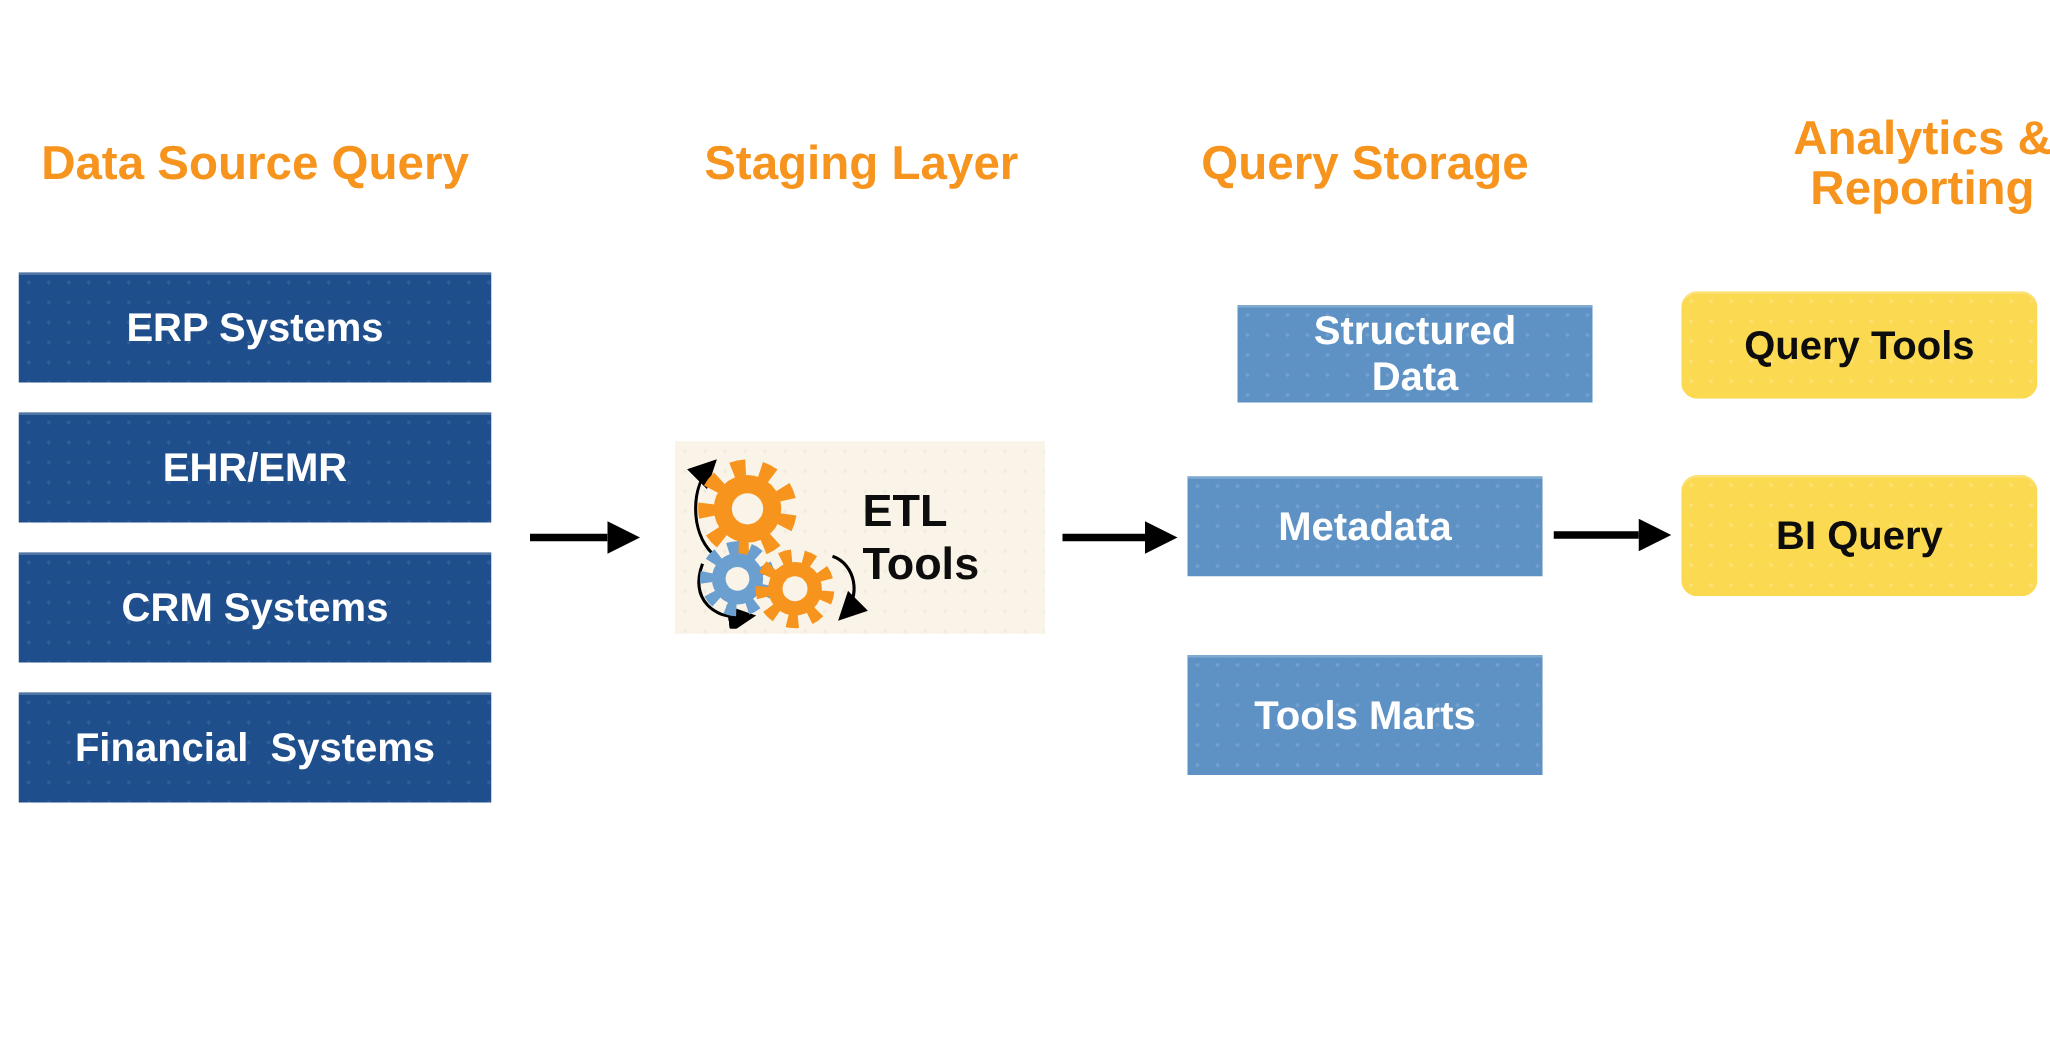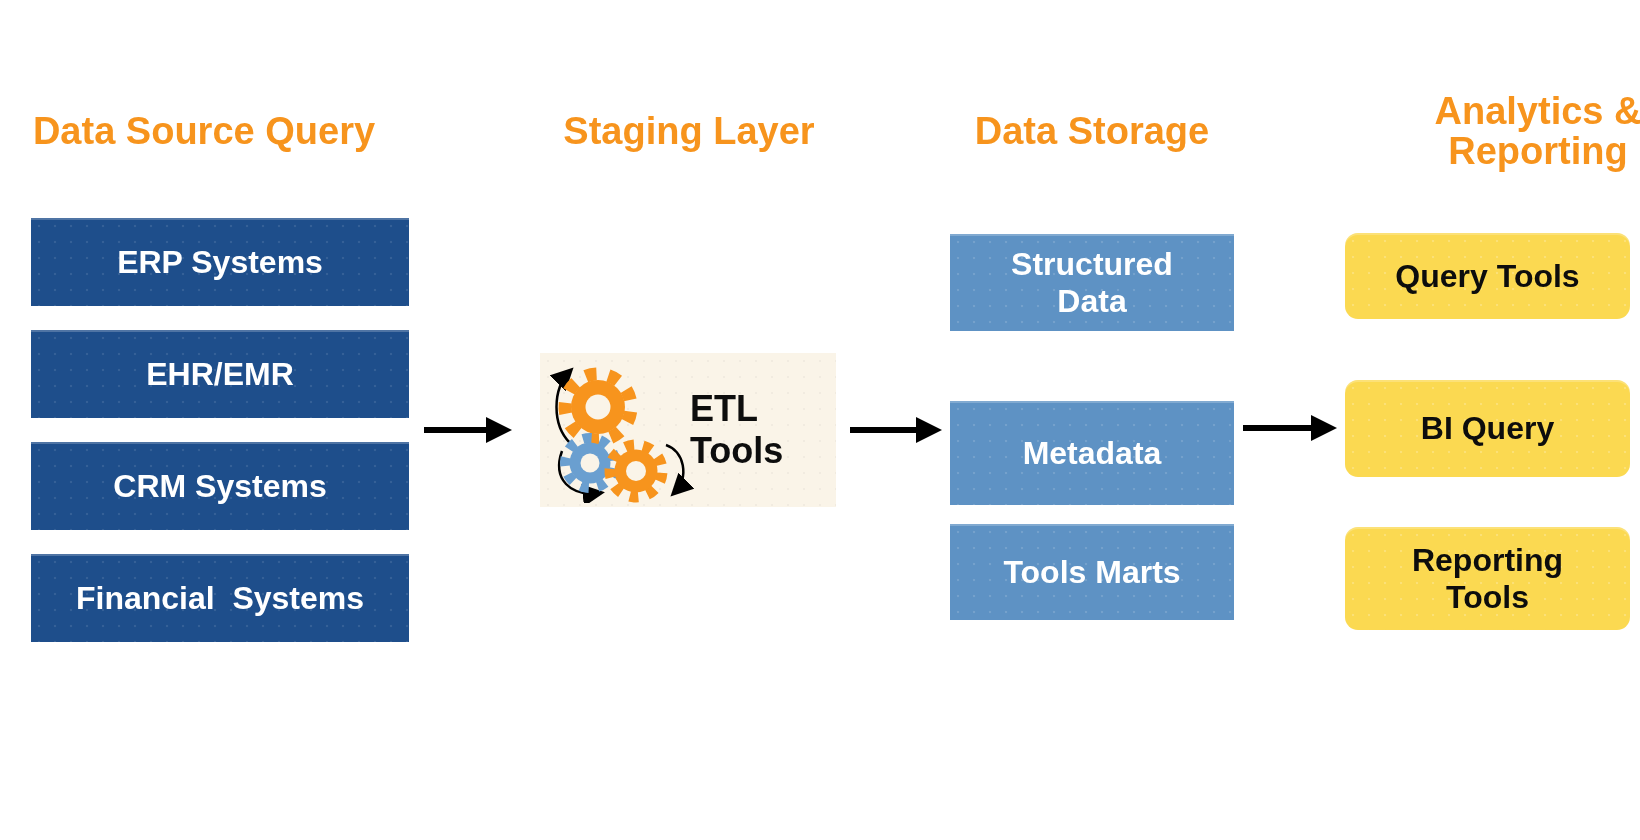--- a/index.html
+++ b/index.html
@@ -23,31 +23,31 @@
     text-align:center;font-weight:bold;
     background-size:16px 16px;
     box-shadow: inset 0 2px 0 rgba(255,255,255,0.22);
   }
   .box-label{white-space:pre-wrap;line-height:1.15;}
   
   .source-box{
     left:15px;width:378px;height:88px;
     background-color:#1E4E8B;
     background-image:radial-gradient(rgba(255,255,255,0.10) 1.2px, transparent 1.6px);
-    color:#ffffff;font-size:32px;padding:0 10px;box-sizing:border-box;margin-left:16px;
+    color:#ffffff;font-size:32px;padding:0 10px;box-sizing:border-box;
   }
   .s1{top:218px;} .s2{top:330px;} .s3{top:442px;} .s4{top:554px;} .s5{top:666px;}
   
   .storage-box{
     left:950px;width:284px;
     background-color:#5E92C4;
     background-image:radial-gradient(rgba(255,255,255,0.14) 1.2px, transparent 1.6px);
     color:#ffffff;font-size:32px;padding:0 30px;box-sizing:border-box;
   }
-  .d1{top:234px;height:97px;} .d2{top:401px;height:104px;} .d3{top:524px;height:96px;}
+  .d1{top:244px;height:78px;margin-left:40px;} .d2{top:381px;height:80px;} .d3{top:524px;height:96px;}
   
   .analytics-box{
     left:1345px;width:285px;
     background-color:#FBD951;
     background-image:radial-gradient(rgba(255,255,255,0.22) 1.2px, transparent 1.6px);
     color:#0d0d0d;font-size:32px;padding:0 40px;box-sizing:border-box;border-radius:13px;
   }
   .a1{top:233px;height:86px;} .a2{top:380px;height:97px;} .a3{top:527px;height:103px;}
   
   .etl-box{
@@ -73,21 +73,21 @@
   .arr2{left:850px; top:417px;width:92px;}
   .arr3{left:1243px;top:415px;width:94px;}
 </style>
 </head>
 <body>
 
 <div class="canvas">
 
   <div class="heading h-source">Data Source Query</div>
   <div class="heading h-staging">Staging Layer</div>
-  <div class="heading h-storage">Data Storage</div>
+  <div class="heading h-storage">Query Storage</div>
   <div class="heading h-analytics">Analytics &amp; Reporting</div>
 
   <div class="box source-box s1">
     <span class="box-label">ERP Systems</span>
   </div>
   <div class="box source-box s2">
     <span class="box-label">EHR/EMR</span>
   </div>
   <div class="box source-box s3">
     <span class="box-label">CRM Systems</span>
@@ -153,17 +153,14 @@
     <div class="shaft"></div>
     <div class="head"></div>
   </div>
 
   <div class="box analytics-box a1">
     <span class="box-label">Query Tools</span>
   </div>
   <div class="box analytics-box a2">
     <span class="box-label">BI Query</span>
   </div>
-  <div class="box analytics-box a3">
-    <span class="box-label">Reporting Tools</span>
-  </div>
 
 </div>
 
 </body></html>

